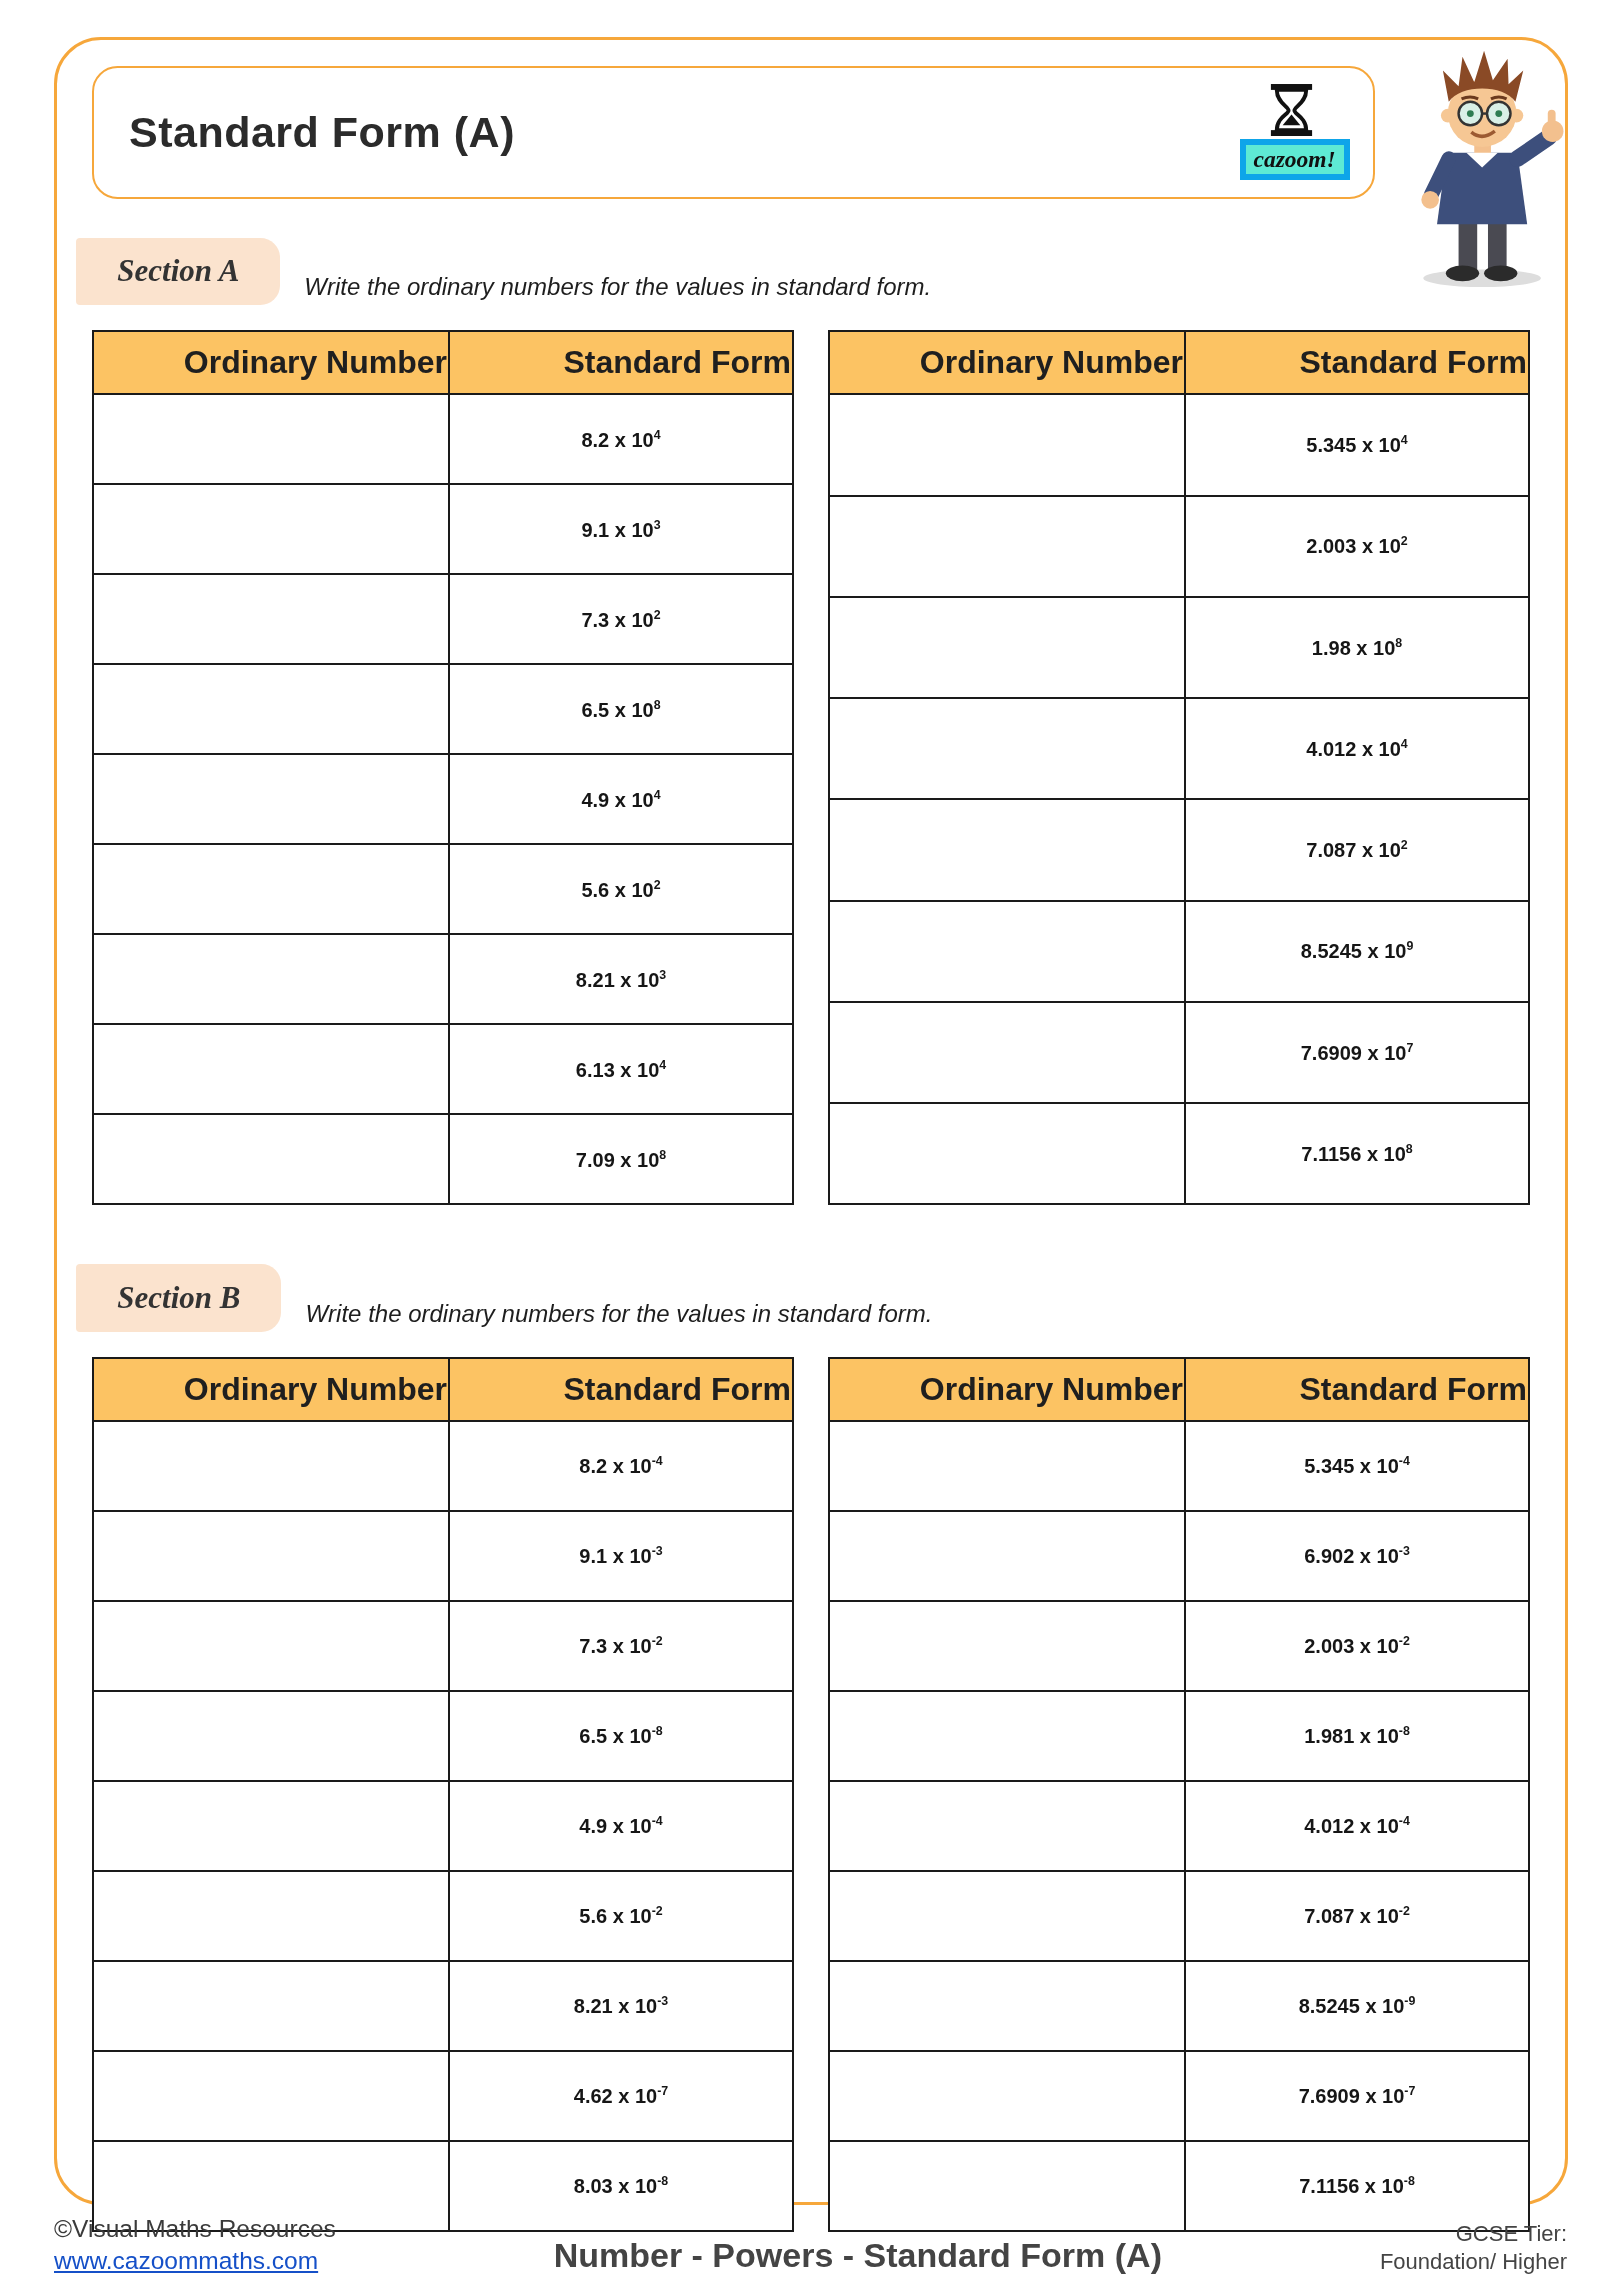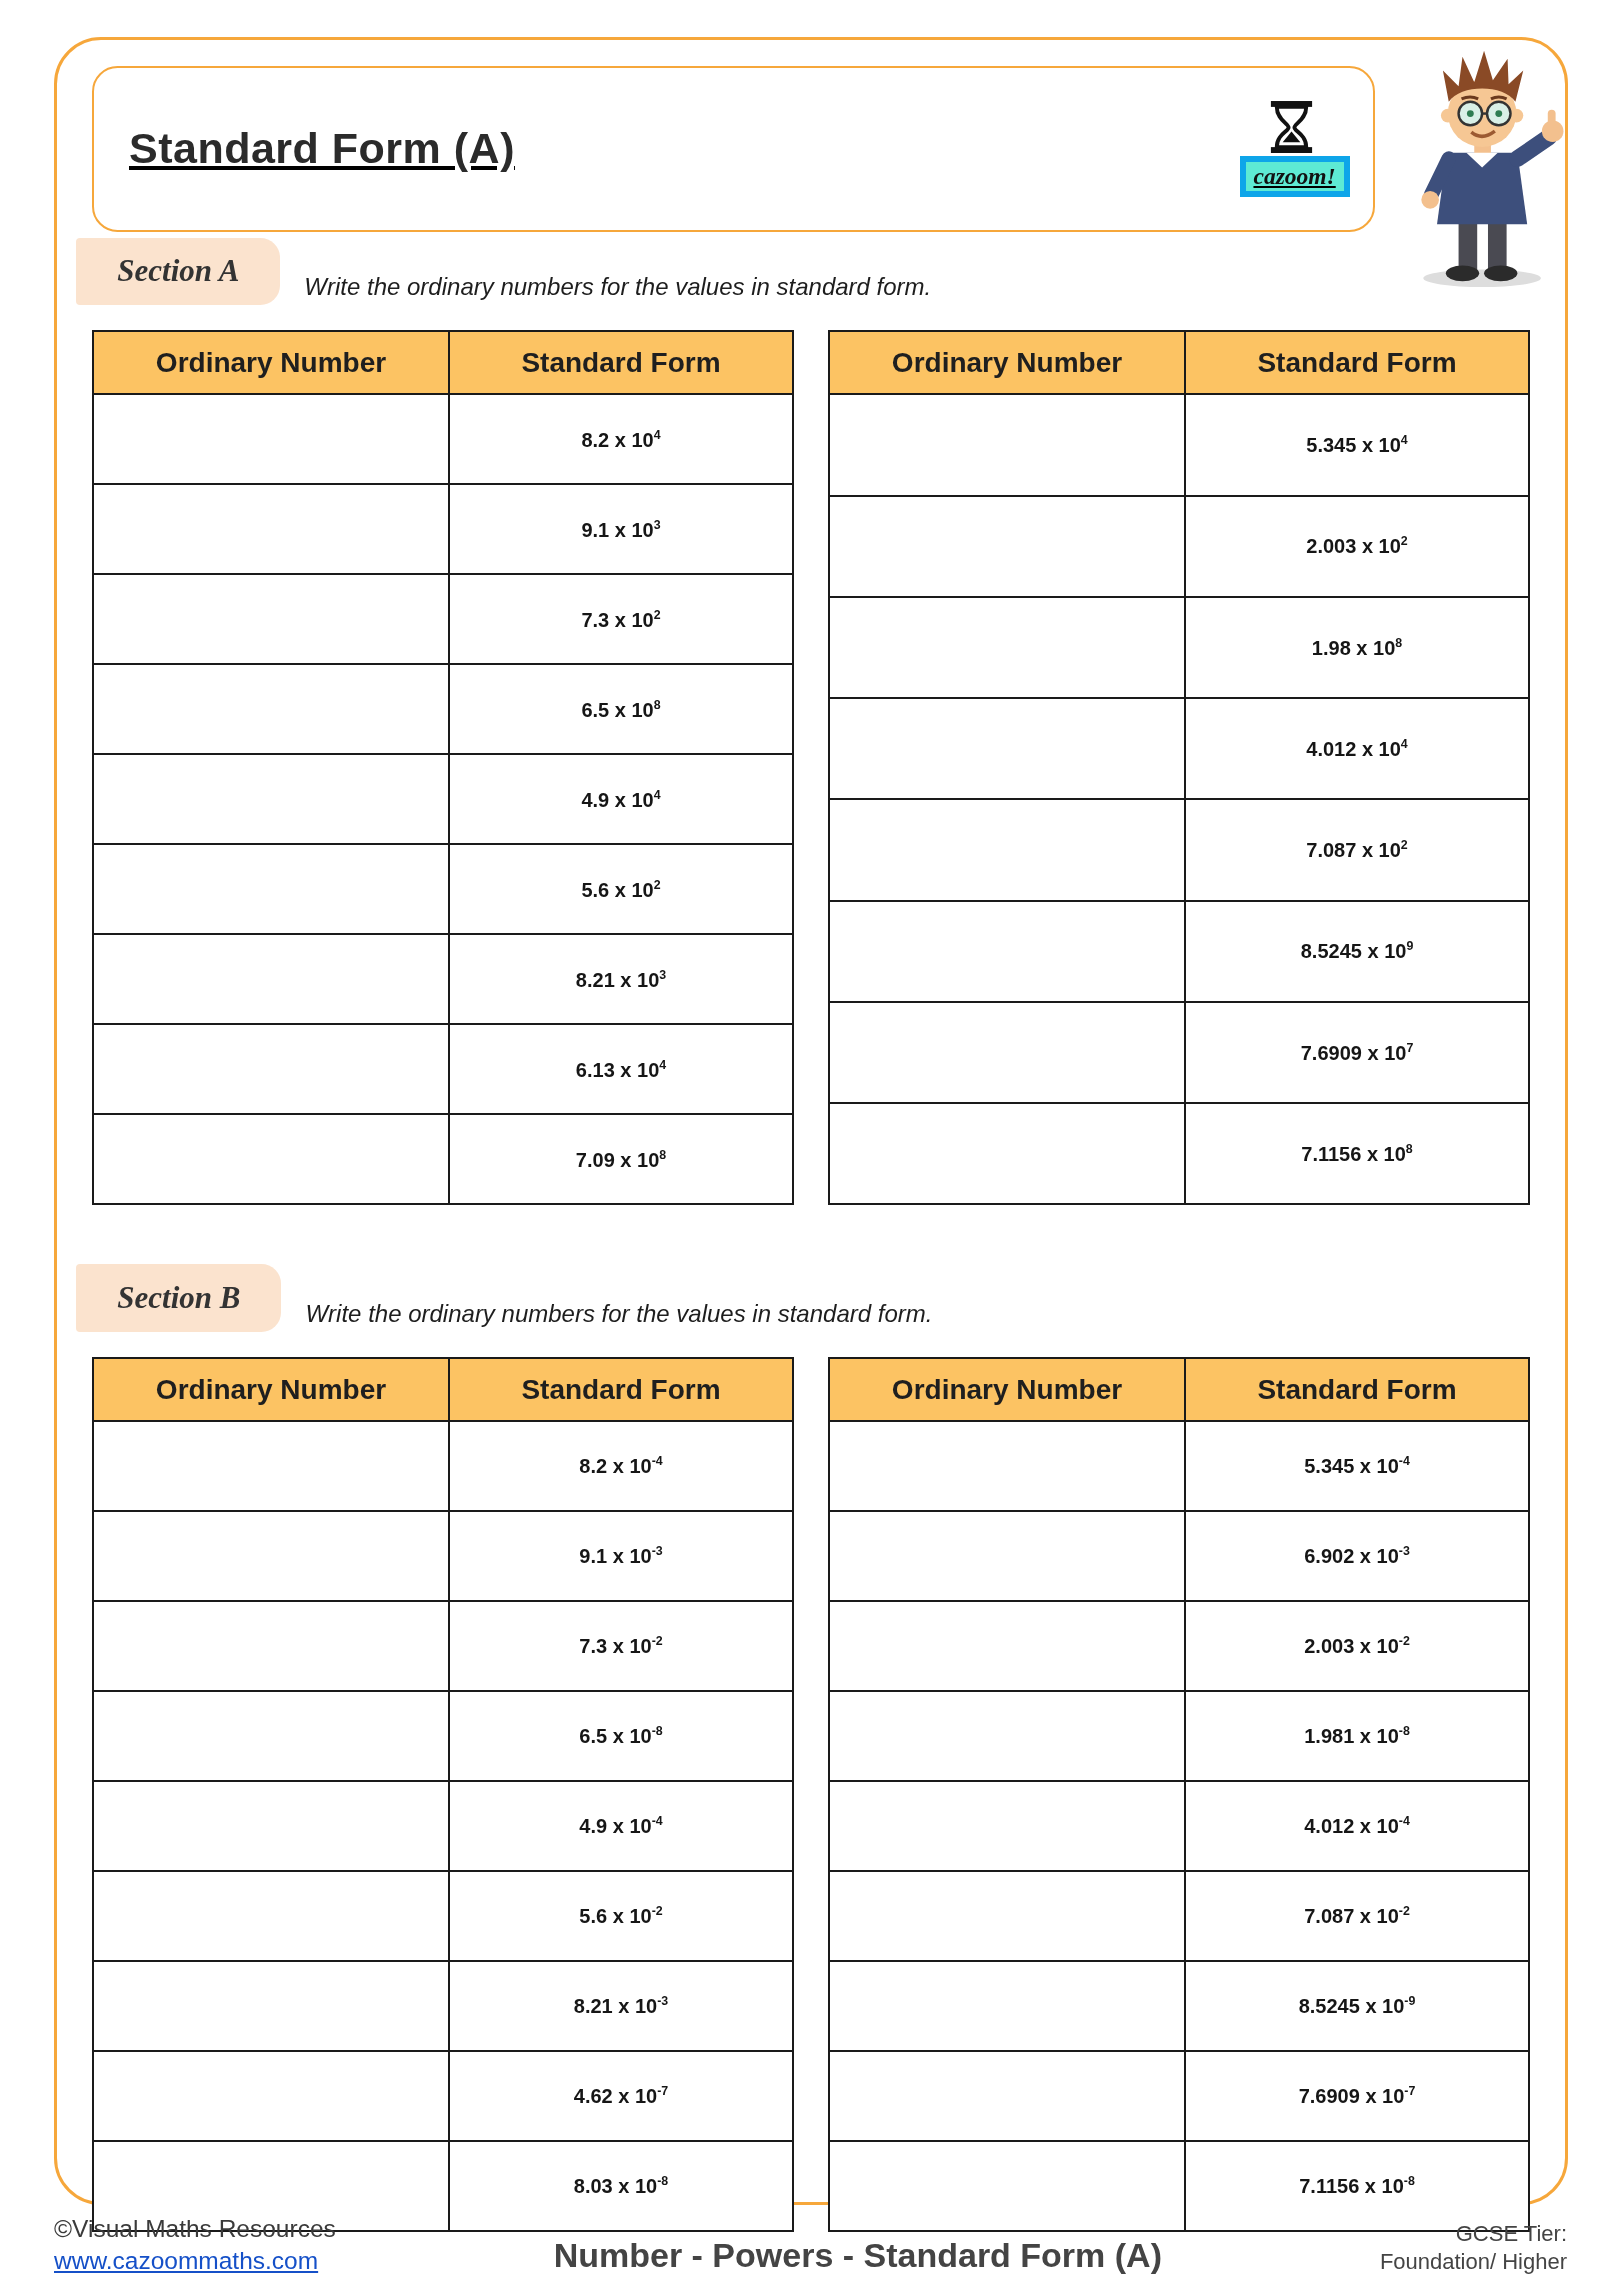--- a/index.html
+++ b/index.html
@@ -13,28 +13,27 @@
   .frame {
     position:absolute; left:54px; top:37px;
     width:1514px; height:2168px;
     border:3.9px solid #F6A73B;
     border-radius:47px;
     box-sizing:border-box;
     padding:25.5px 35px;
   }
   .header-row { position:relative; height:137px; margin-bottom:35px; }
   .title-box {
-    width:1283px; height:166px;
+    width:1283px; height:133px;
     box-sizing:border-box;
     border:2.9px solid #F6A73B;
     border-radius:25.5px;
     background:#ffffff;
     display:flex; align-items:center; justify-content:space-between;
     padding:0 17.6px 0 35px;
-    text-decoration:underline;
   }
   .page-title {
     margin:0;
     font-size:43px; font-weight:bold; color:#2b2b2b;
     letter-spacing:0.5px;
   }
   .logo {
     display:flex; flex-direction:column; align-items:center;
     padding:3.9px 5.9px;
   }
@@ -68,22 +67,22 @@
     font-style:italic;
     font-size:24px; color:#1e1e1e;margin-top:32px;
   }
 
   .tables-row { display:flex; justify-content:space-between; margin-bottom:59px; }
   table.wtable { border-collapse:collapse; width:702px; table-layout:fixed; background:#fff; }
   table.wtable th, table.wtable td { border:2px solid #1a1a1a; }
   table.wtable th {
     background:#FCC363;
     height:59px;
-    font-size:28px; font-weight:bold; color:#1f1f1f;
-    text-align:center;
+    font-size:32px; font-weight:bold; color:#1f1f1f;
+    text-align:right;
   }
   table.wtable th:first-child { width:352px; }
   table.wtable td { height:86px; }
   td.sf {
     text-align:center;
     font-size:20px; font-weight:bold; color:#161616;
   }
   td.sf sup { font-size:0.62em; font-weight:bold; }
 
   .footer {

